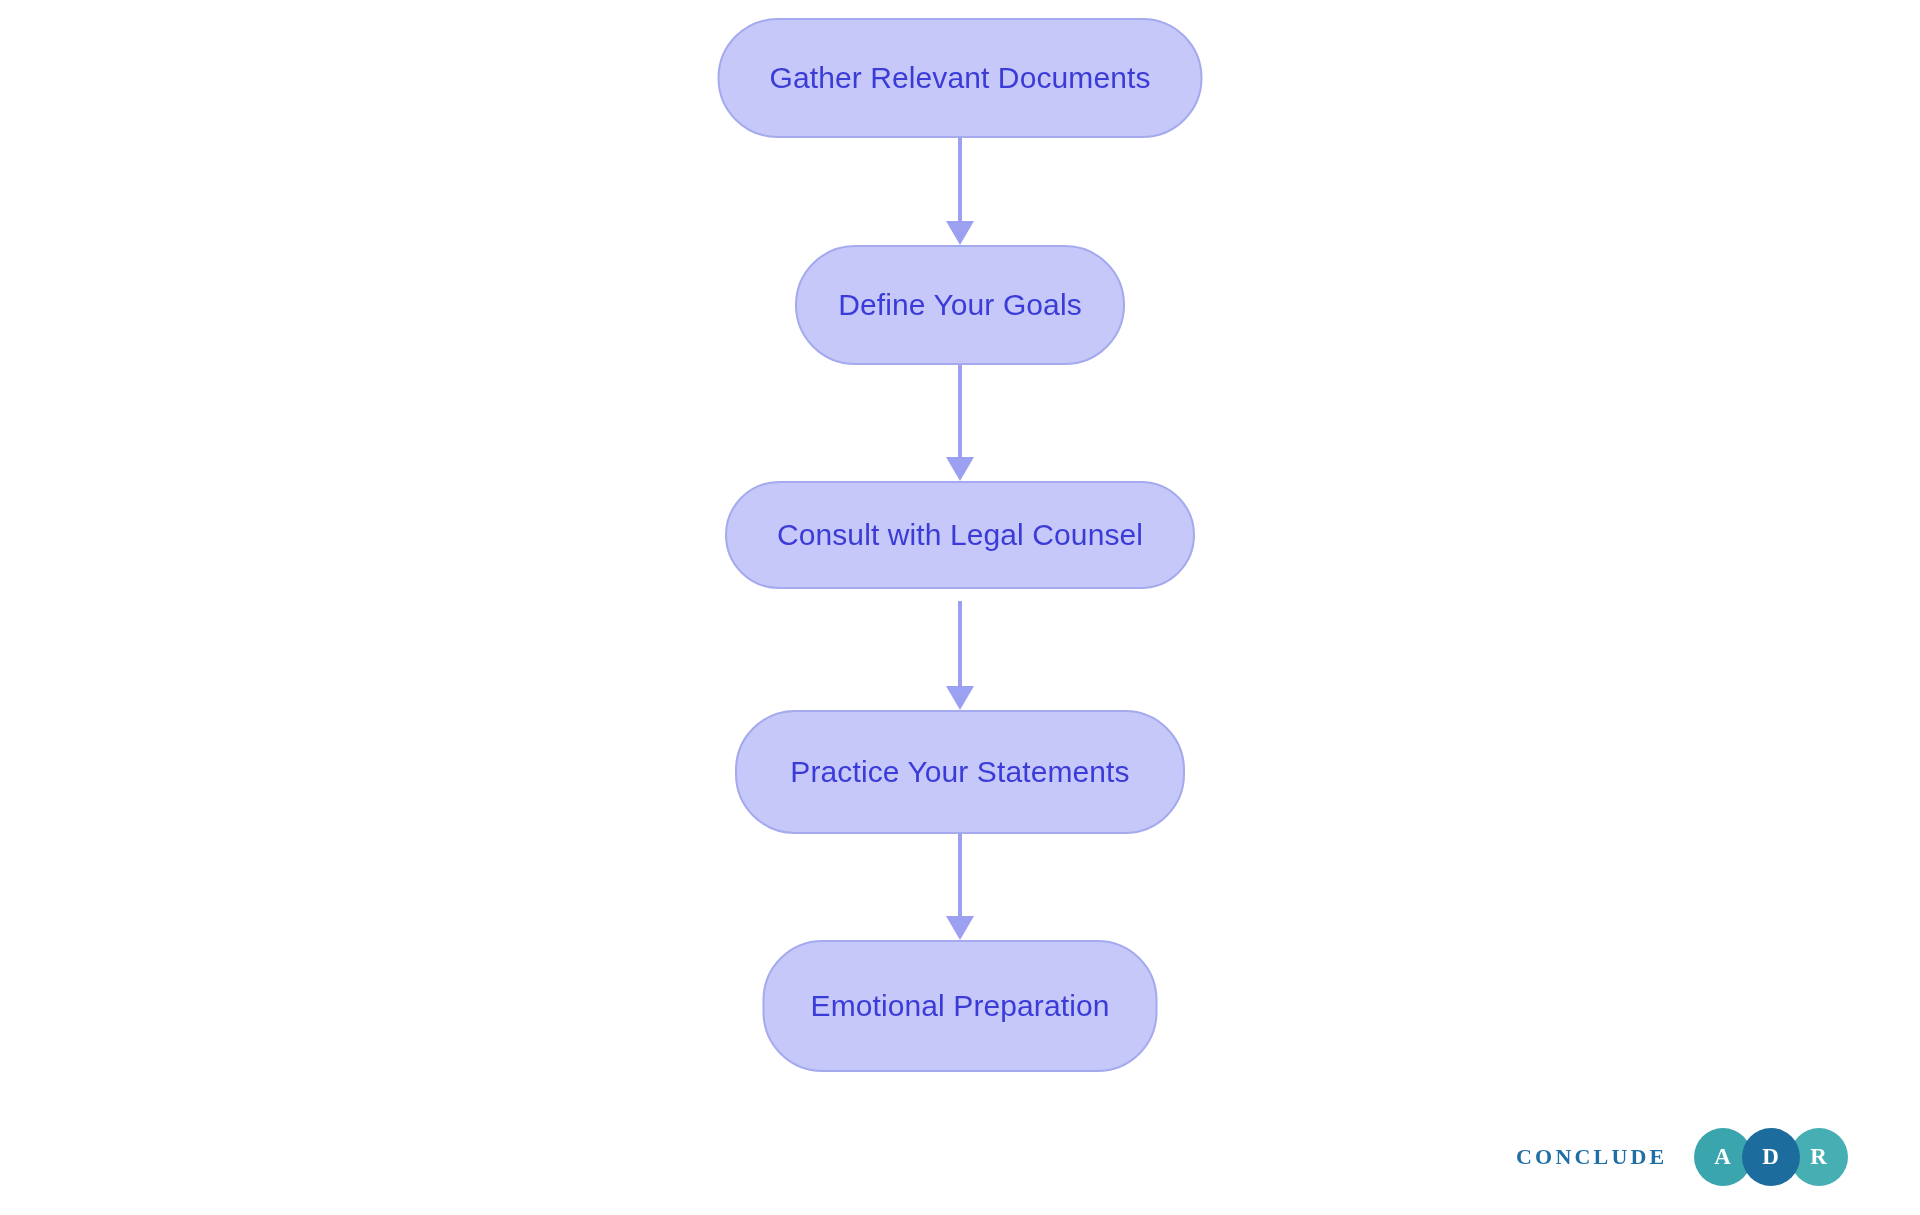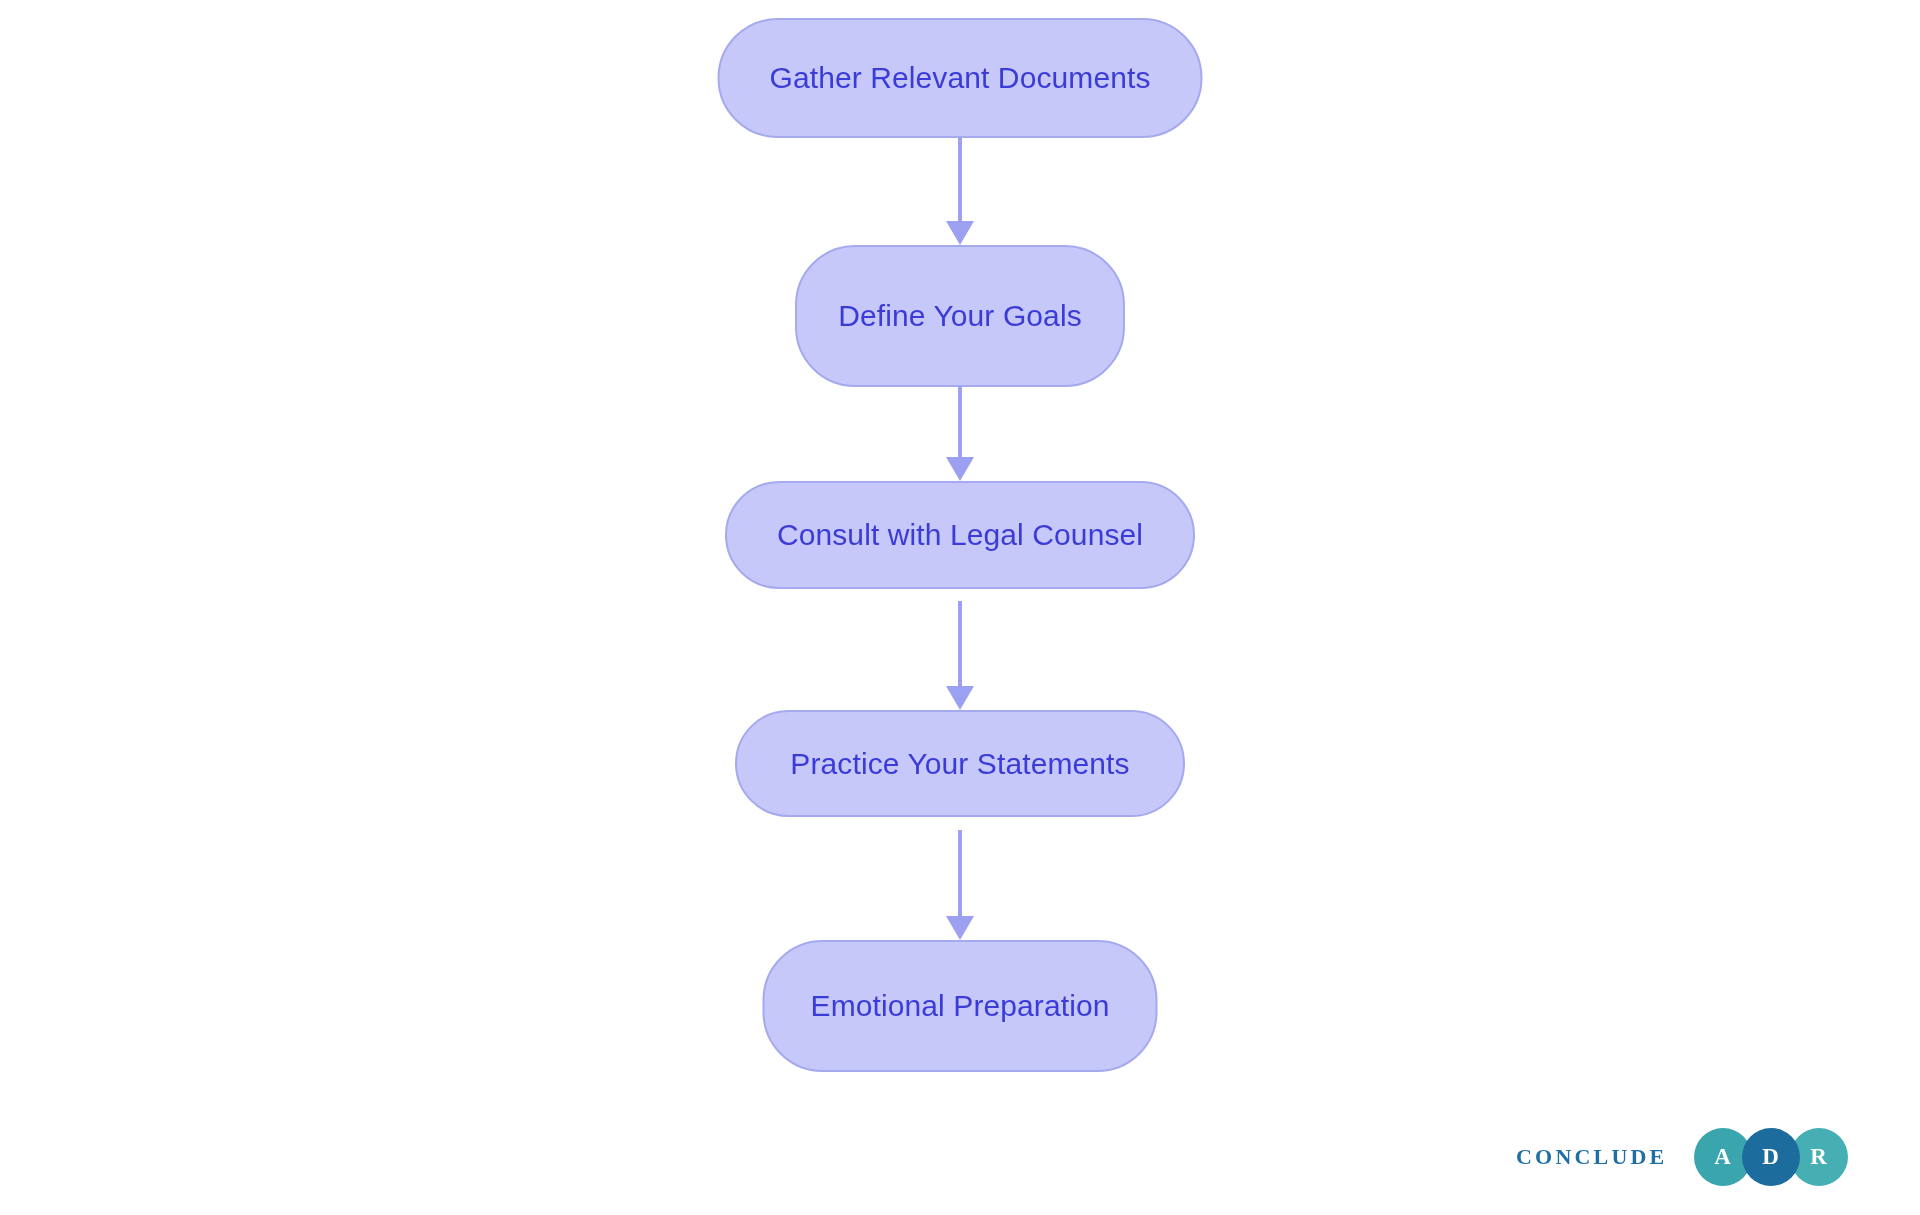--- a/index.html
+++ b/index.html
@@ -128,27 +128,27 @@
       <div class="connector" style="left: 960px; top: 830px; height: 110px;">
         <div class="connector-line" style="height: 86px; background: rgb(155, 160, 240);"></div>
         <div class="connector-head" style="border-top-color: rgb(155, 160, 240);"></div>
       </div>
     </div>
 
   <div id="node-layer">
       <div class="flow-node" style="left: 960px; top: 18px; width: 485px; height: 120px; border-radius: 60px; background: rgb(197, 200, 248); border-color: rgb(165, 169, 238); justify-content: center;">
         <span class="flow-node-label" style="color: rgb(59, 59, 216);">Gather Relevant Documents</span>
       </div>
-      <div class="flow-node" style="left: 960px; top: 245px; width: 330px; height: 142px; border-radius: 60px; background: rgb(197, 200, 248); border-color: rgb(165, 169, 238);">
+      <div class="flow-node" style="left: 960px; top: 245px; width: 330px; height: 120px; border-radius: 60px; background: rgb(197, 200, 248); border-color: rgb(165, 169, 238);">
         <span class="flow-node-label" style="color: rgb(59, 59, 216);">Define Your Goals</span>
       </div>
       <div class="flow-node" style="left: 960px; top: 481px; width: 470px; height: 108px; border-radius: 60px; background: rgb(197, 200, 248); border-color: rgb(165, 169, 238);">
         <span class="flow-node-label" style="color: rgb(59, 59, 216);">Consult with Legal Counsel</span>
       </div>
-      <div class="flow-node" style="left: 960px; top: 710px; width: 450px; height: 107px; border-radius: 60px; background: rgb(197, 200, 248); border-color: rgb(165, 169, 238);">
+      <div class="flow-node" style="left: 960px; top: 710px; width: 450px; height: 124px; border-radius: 60px; background: rgb(197, 200, 248); border-color: rgb(165, 169, 238);">
         <span class="flow-node-label" style="color: rgb(59, 59, 216);">Practice Your Statements</span>
       </div>
       <div class="flow-node" style="left: 960px; top: 940px; width: 395px; height: 132px; border-radius: 60px; background: rgb(197, 200, 248); border-color: rgb(165, 169, 238); text-align: right;">
         <span class="flow-node-label" style="color: rgb(59, 59, 216);">Emotional Preparation</span>
       </div>
     </div>
 
   <div id="brand-logo" style="left: 1516px; top: 1128px;">
     <div id="brand-wordmark">CONCLUDE</div>
     <div id="brand-circles">

